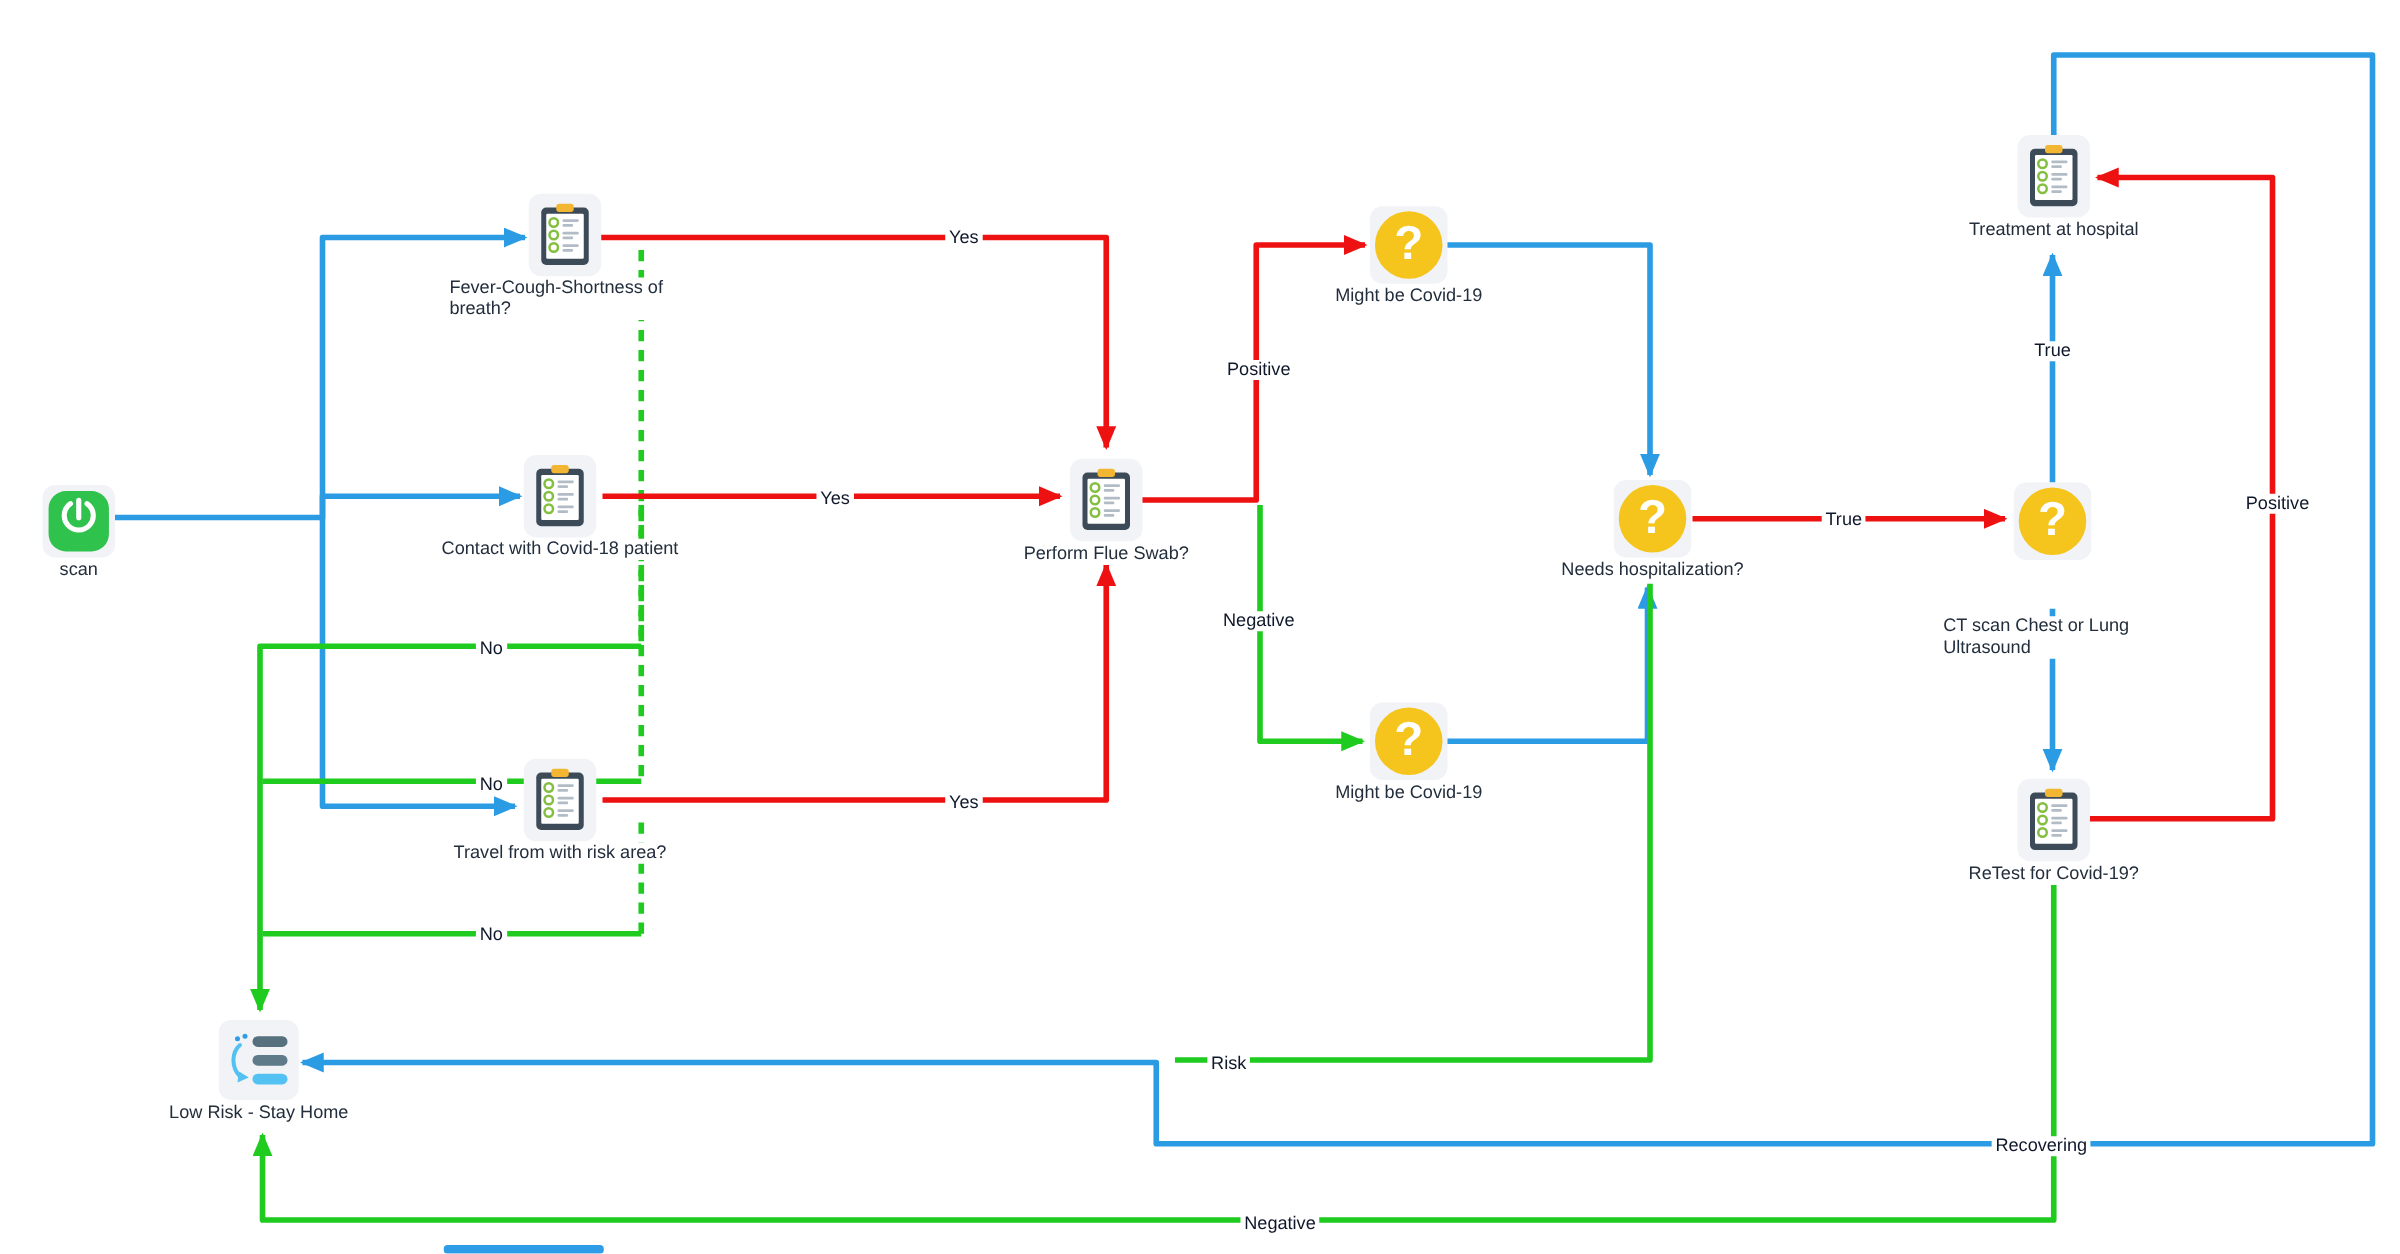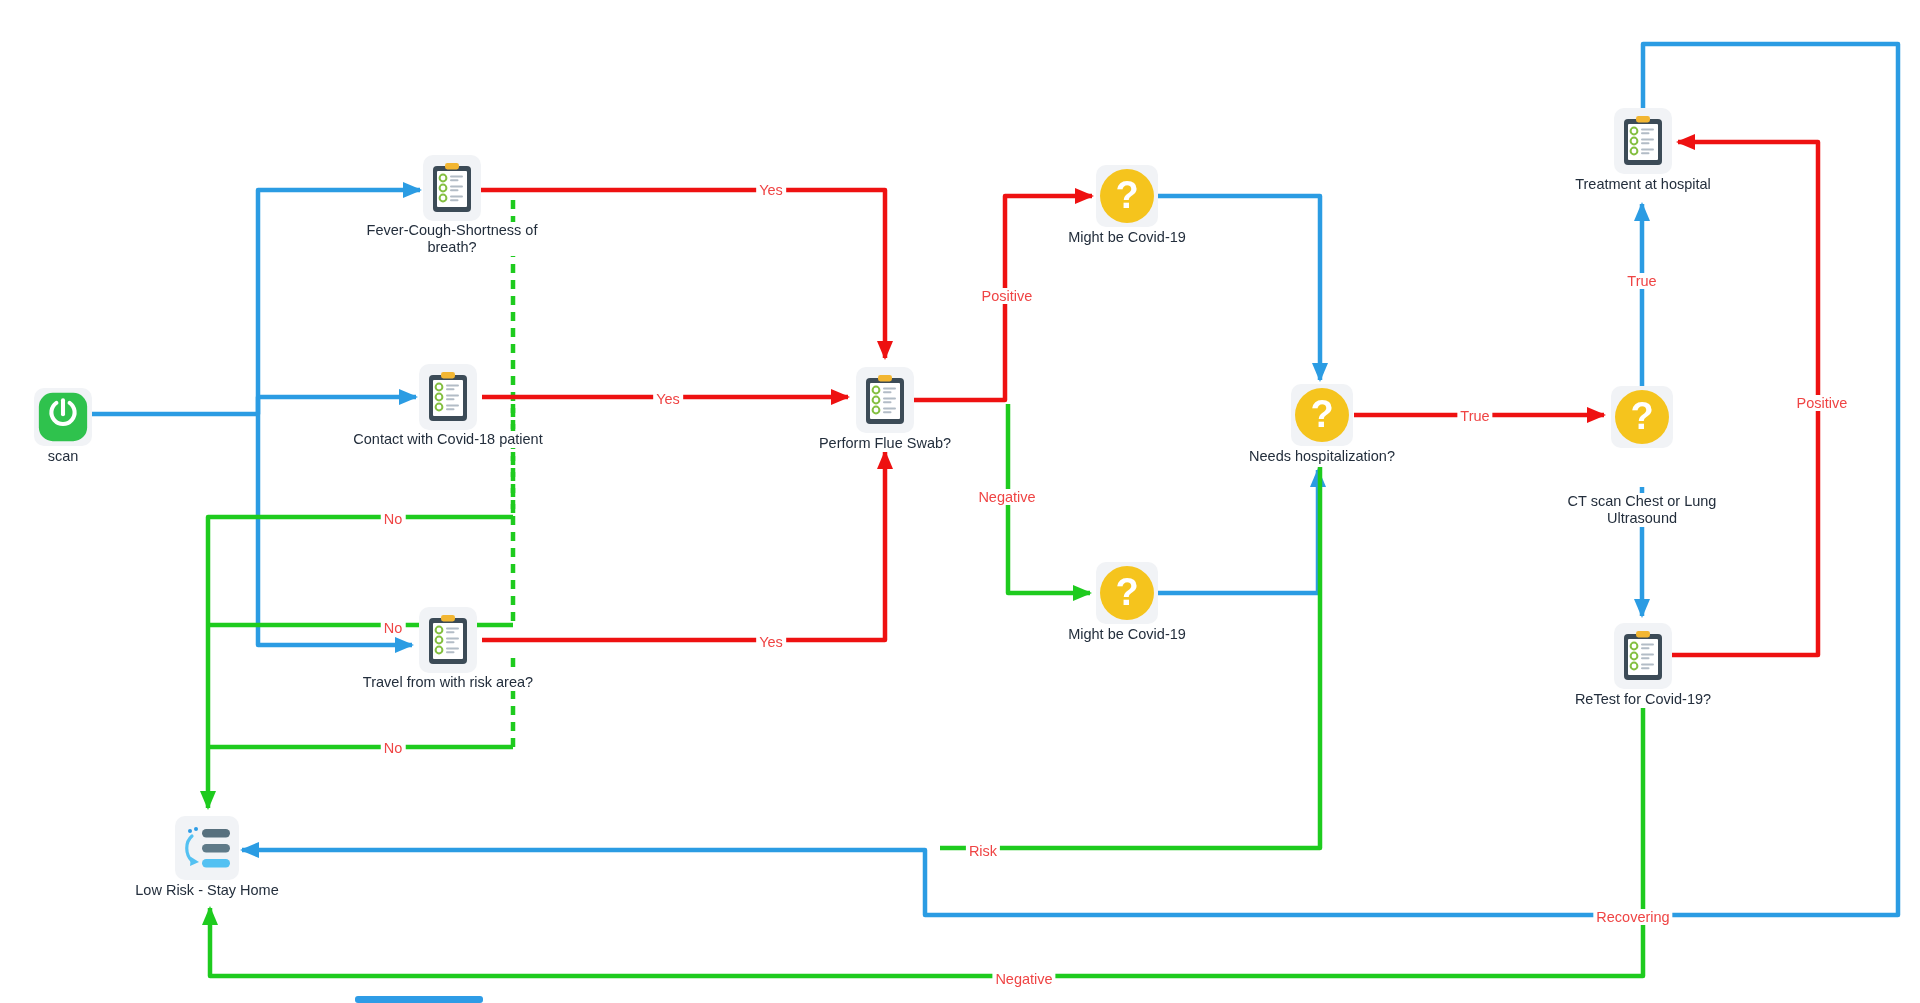--- a/index.html
+++ b/index.html
@@ -1,25 +1,25 @@
 <!DOCTYPE html>
 <html><head>
 <meta charset="utf-8">
 <style>
   html,body{margin:0;padding:0;background:#ffffff;}
   #canvas{position:relative;width:1920px;height:1003px;background:#ffffff;overflow:hidden;
           font-family:"Liberation Sans", sans-serif;color:#232e3c;}
   #edges{position:absolute;left:0;top:0;z-index:1;}
   .node{position:absolute;z-index:3;}
   .node-bg{position:absolute;background:#f1f3f6;border-radius:10px;display:flex;align-items:center;justify-content:center;}
-  .nlabel{position:absolute;transform:translateX(-50%);background:#ffffff;text-align:center;
+  .nlabel{position:absolute;transform:translateX(-50%);background:#ffffff;text-align:left;
           font-size:14.5px;line-height:1.18;padding:0 2px;z-index:4;white-space:nowrap;}
   .nlabel.wrap{white-space:normal;}
   .elabel{position:absolute;transform:translate(-50%,-50%);background:#ffffff;padding:0 3px;
-          font-size:14.5px;color:#ef4444;white-space:nowrap;z-index:5;}
+          font-size:14.5px;color:#0f172a;white-space:nowrap;z-index:5;}
   .qcircle{width:54px;height:54px;border-radius:50%;background:#f5c41d;display:flex;align-items:center;justify-content:center;}
   .qcircle span{color:#ffffff;font-size:38px;font-weight:bold;line-height:1;margin-top:-3px;}
   .artifact{position:absolute;left:355px;top:996px;width:128px;height:7px;background:#2e9ce6;border-radius:3px;z-index:6;}
 </style>
 </head>
 <body>
 
 <div id="canvas">
 
   <svg id="edges" width="1920" height="1003" viewBox="0 0 1920 1003">

